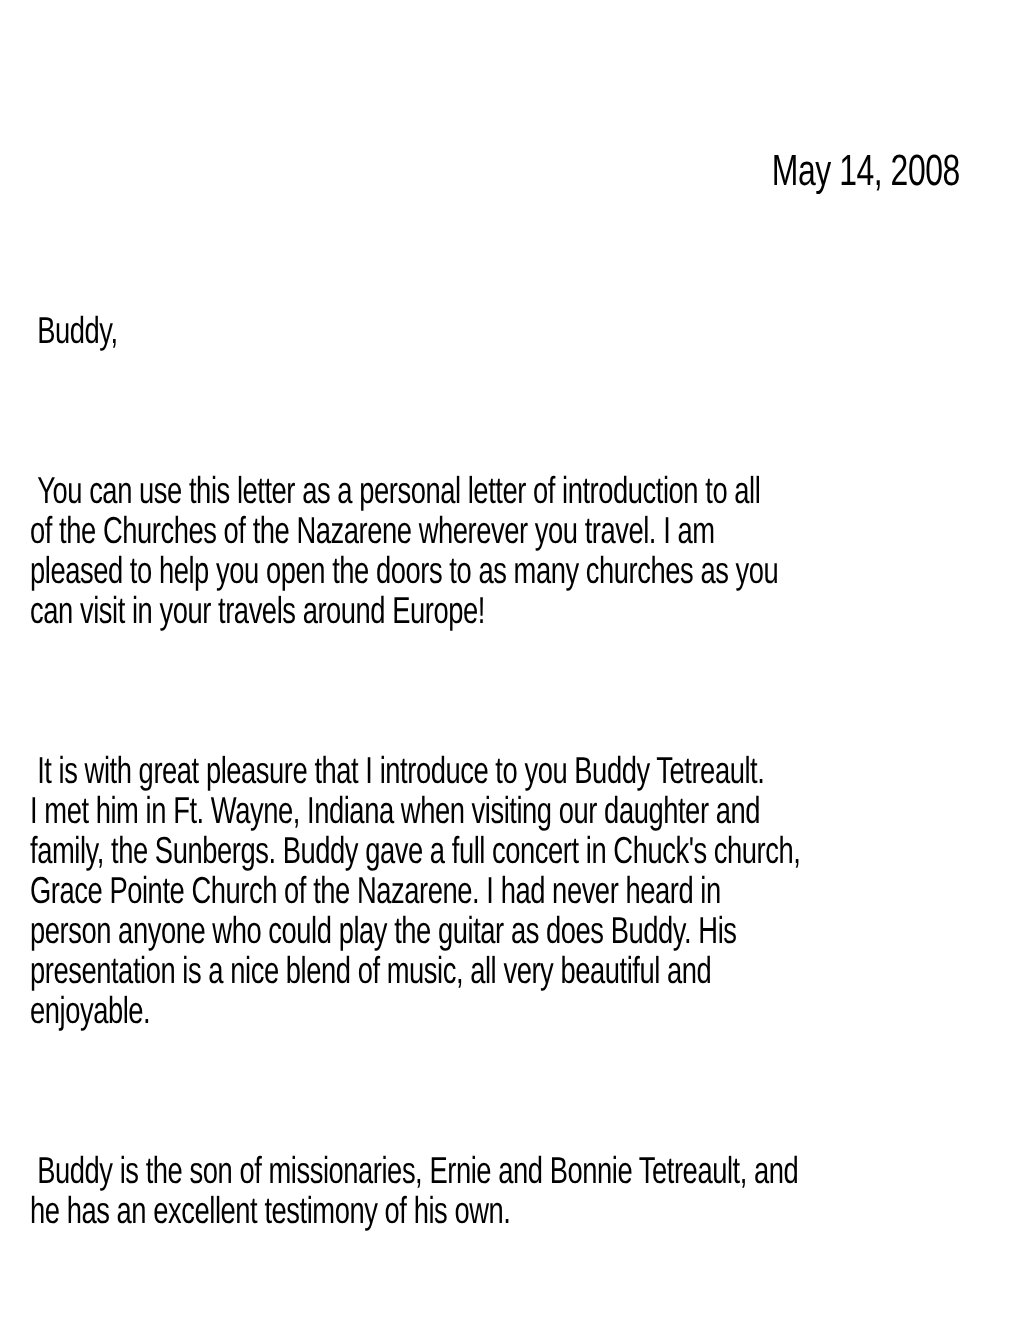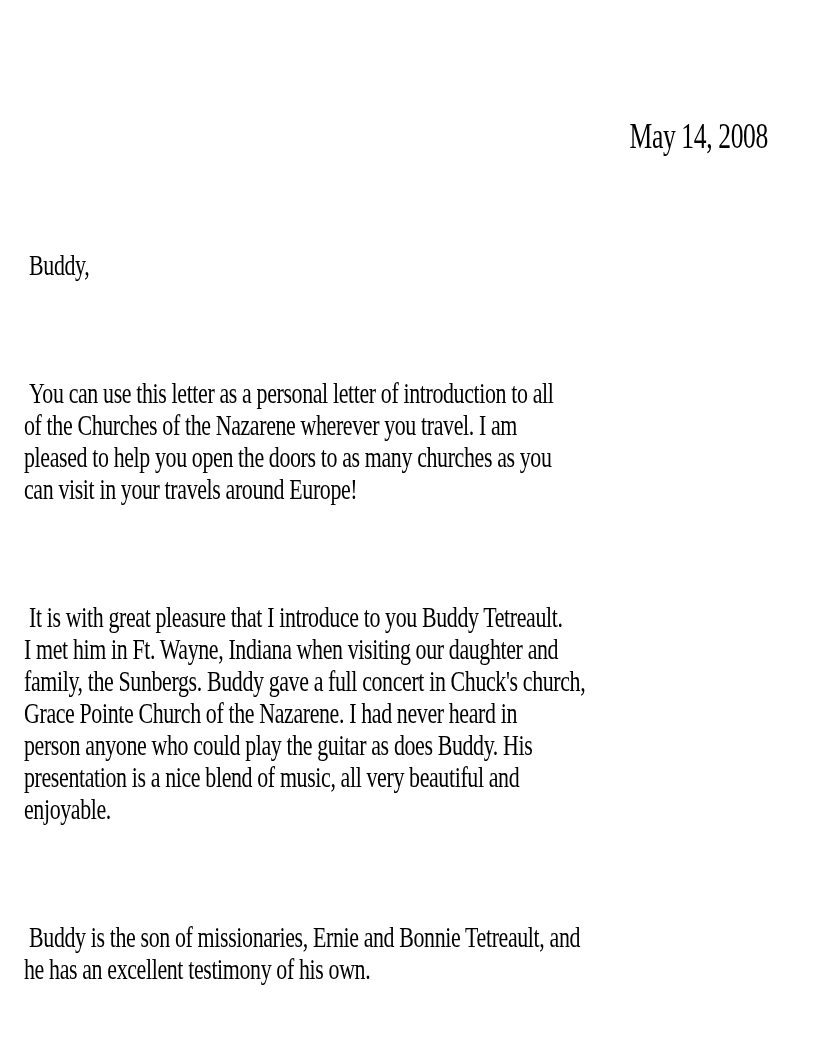--- a/index.html
+++ b/index.html
@@ -11,21 +11,21 @@
     height: 1056px;
     background: #ffffff;
     overflow: hidden;
   }
   .page {
     position: relative;
     width: 816px;
     height: 1056px;
     background: #ffffff;
     color: #000000;
-    font-family: Liberation Serif, serif;
+    font-family: Liberation Sans, sans-serif;
   }
   
   .content {
     position: absolute;
     top: 57px;
     left: 24px;
     width: 1200px;
     transform: scaleX(0.73);
     transform-origin: 0 0;
     font-size: 30px;

